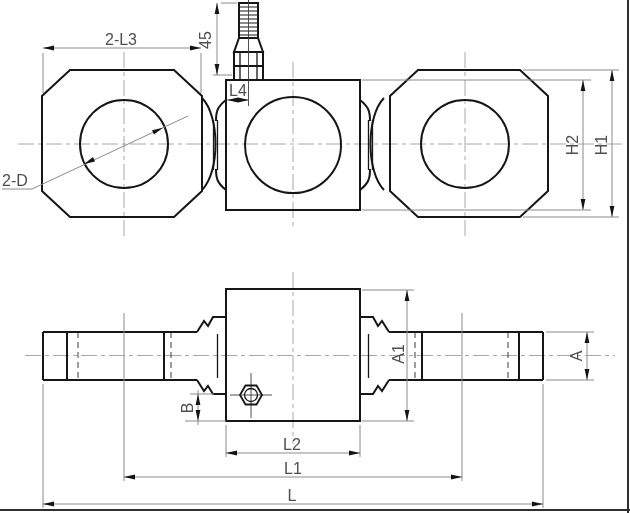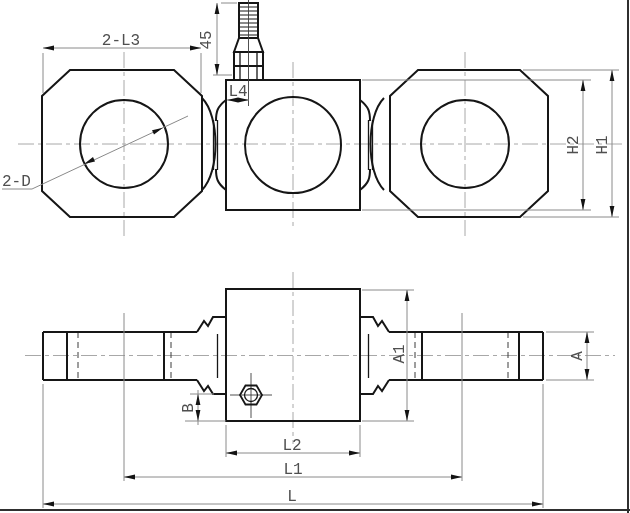--- a/index.html
+++ b/index.html
@@ -1,17 +1,17 @@
 <!DOCTYPE html>
 <html style="--outline: #161616; --dimension: #8a8a8a; --arrow: #141414; --label: #4f4f4f; --centerline: #a8a8a8; --hidden-line: #3c3c3c; --border: #2f2f2f; --background: #ffffff;"><head>
 <meta charset="utf-8">
 <style>
   html,body{margin:0;padding:0;background:#fff;}
   .page{position:relative;width:630px;height:513px;background:var(--background,#fff);overflow:hidden;
-        font-family:Liberation Mono, monospace;}
+        font-family:Liberation Sans, sans-serif;}
   svg{display:block;}
   .ol{stroke:var(--outline,#161616);stroke-width:2;fill:none;stroke-linecap:butt;stroke-linejoin:miter;}
   .ol-thin{stroke:var(--outline,#161616);stroke-width:1.3;fill:none;}
   .ol-fill{stroke:var(--outline,#161616);stroke-width:2;fill:#fff;}
   .hatch{stroke:var(--outline,#161616);stroke-width:1;fill:none;}
   .cl{stroke:var(--centerline,#a8a8a8);stroke-width:1;fill:none;stroke-dasharray:16 4 4 4;}
   .thin{stroke:#3c3c3c;stroke-width:0.9;fill:none;}
   .hid{stroke:var(--hidden-line,#3c3c3c);stroke-width:1;fill:none;stroke-dasharray:6 4;}
   .dim{stroke:var(--dimension,#8a8a8a);stroke-width:1;fill:none;}
   .arr{fill:var(--arrow,#141414);stroke:none;}

